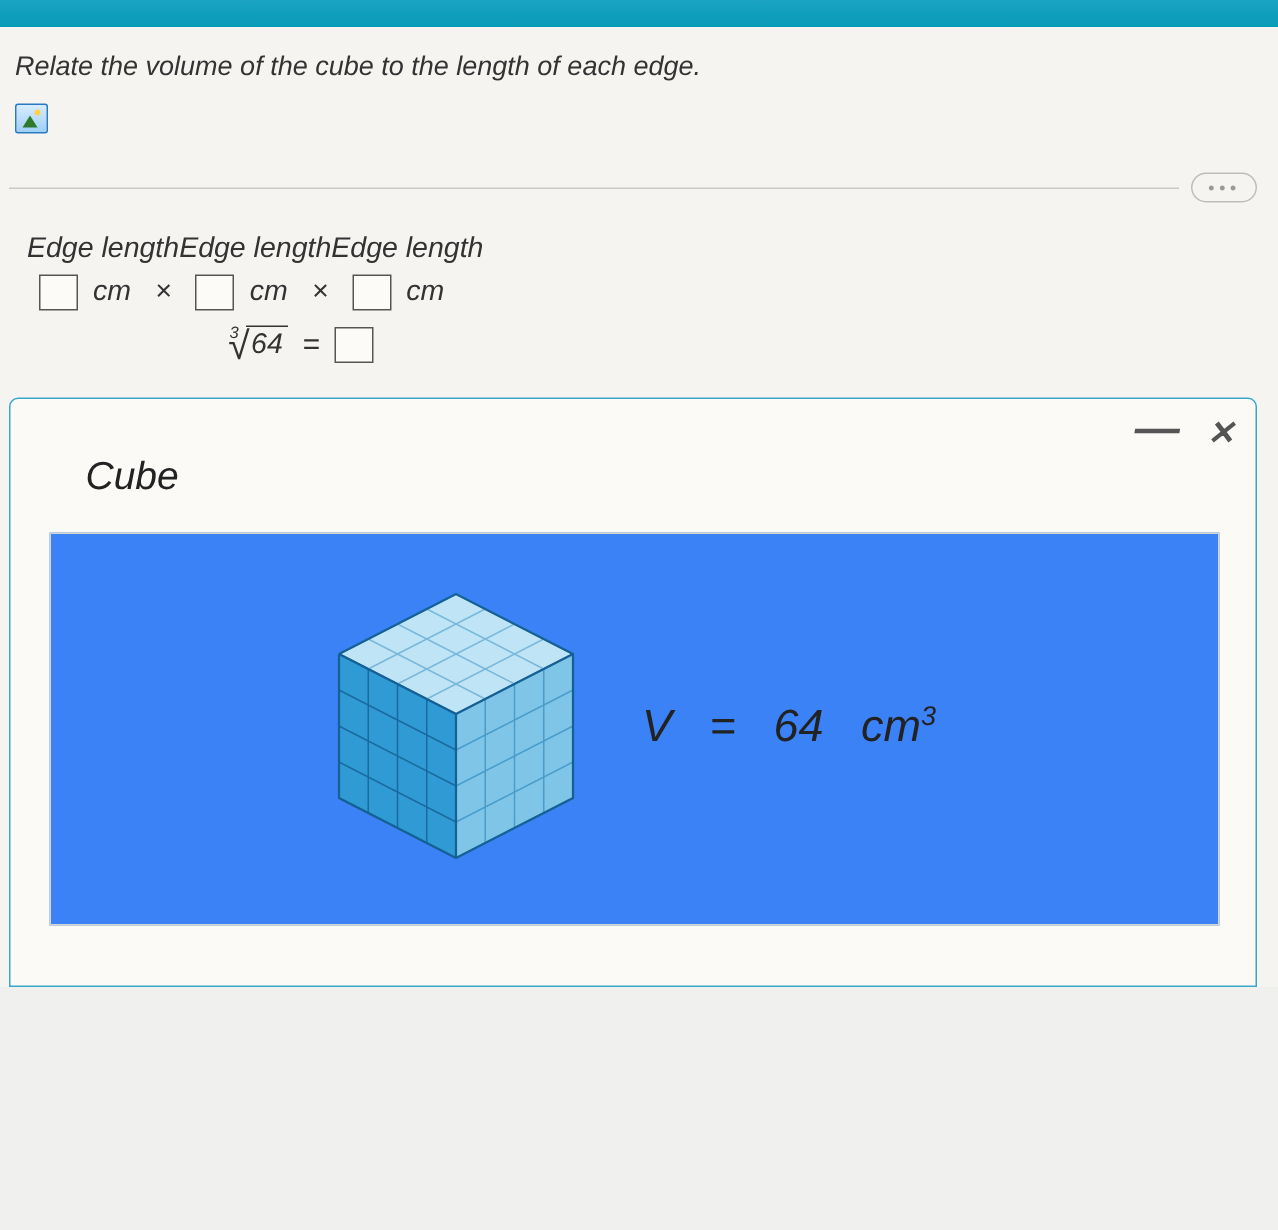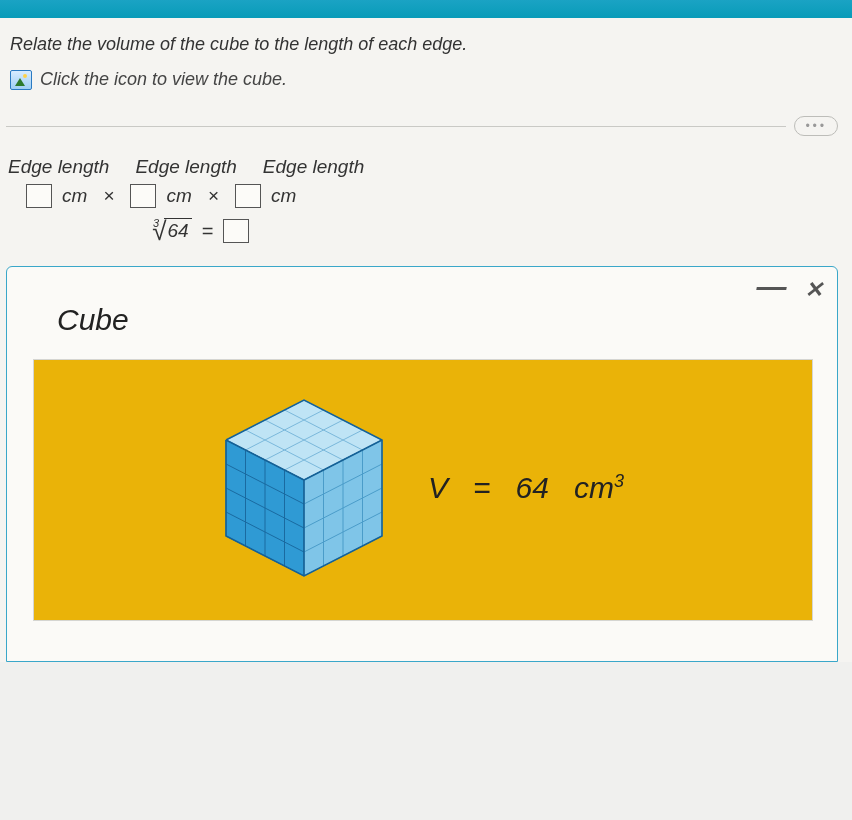--- a/index.html
+++ b/index.html
@@ -74,24 +74,24 @@
     color: #999;
     font-size: 12px;
     letter-spacing: 3px;
     margin-left: 8px;
   }
   .edge-block {
     padding: 0 0 20px 0;
   }
   .edge-labels {
     display: flex;
-    gap: 26px;
     font-size: 19px;
     color: #333;
     padding-left: 2px;
+    margin-left: 10px;
   }
   .edge-inputs {
     display: flex;
     align-items: center;
     gap: 10px;
     font-size: 19px;
     color: #333;
     padding: 6px 0 10px 20px;
   }
   .blank {
@@ -141,27 +141,27 @@
     color: #555;
   }
   .ctrl {
     font-size: 22px;
     font-weight: 600;
     cursor: pointer;
     line-height: 1;
   }
   .ctrl.min { font-size: 30px; position: relative; top: -3px; }
   .panel-title {
-    font-size: 30px;
+    font-size: 26px;
     color: #222;
     padding: 26px 4px 18px 30px;
   }
   .figure {
     border: 1px solid #d5d5d1;
-    background: #eab308;
+    background: #3b82f6;
     margin: 4px 6px 0 6px;
     padding: 28px 20px 32px 20px;
     display: flex;
     align-items: center;
     gap: 24px;
   }
   .cube-wrap { 
     flex: 0 0 auto; 
     margin-left: 150px;
   }
@@ -183,21 +183,20 @@
 <body>
 
 <div class="topbar"></div>
 
 <div class="main">
 
   <div class="instruction">Relate the volume of the cube to the length of each edge.</div>
 
   <div class="icon-row">
     <span class="img-icon"></span>
-    <span>Click the icon to view the cube.</span>
   </div>
 
   <div class="divider-row">
     <div class="line"></div>
     <div class="pill">•••</div>
   </div>
 
   <div class="edge-block">
     <div class="edge-labels">
       <span>Edge length</span>

